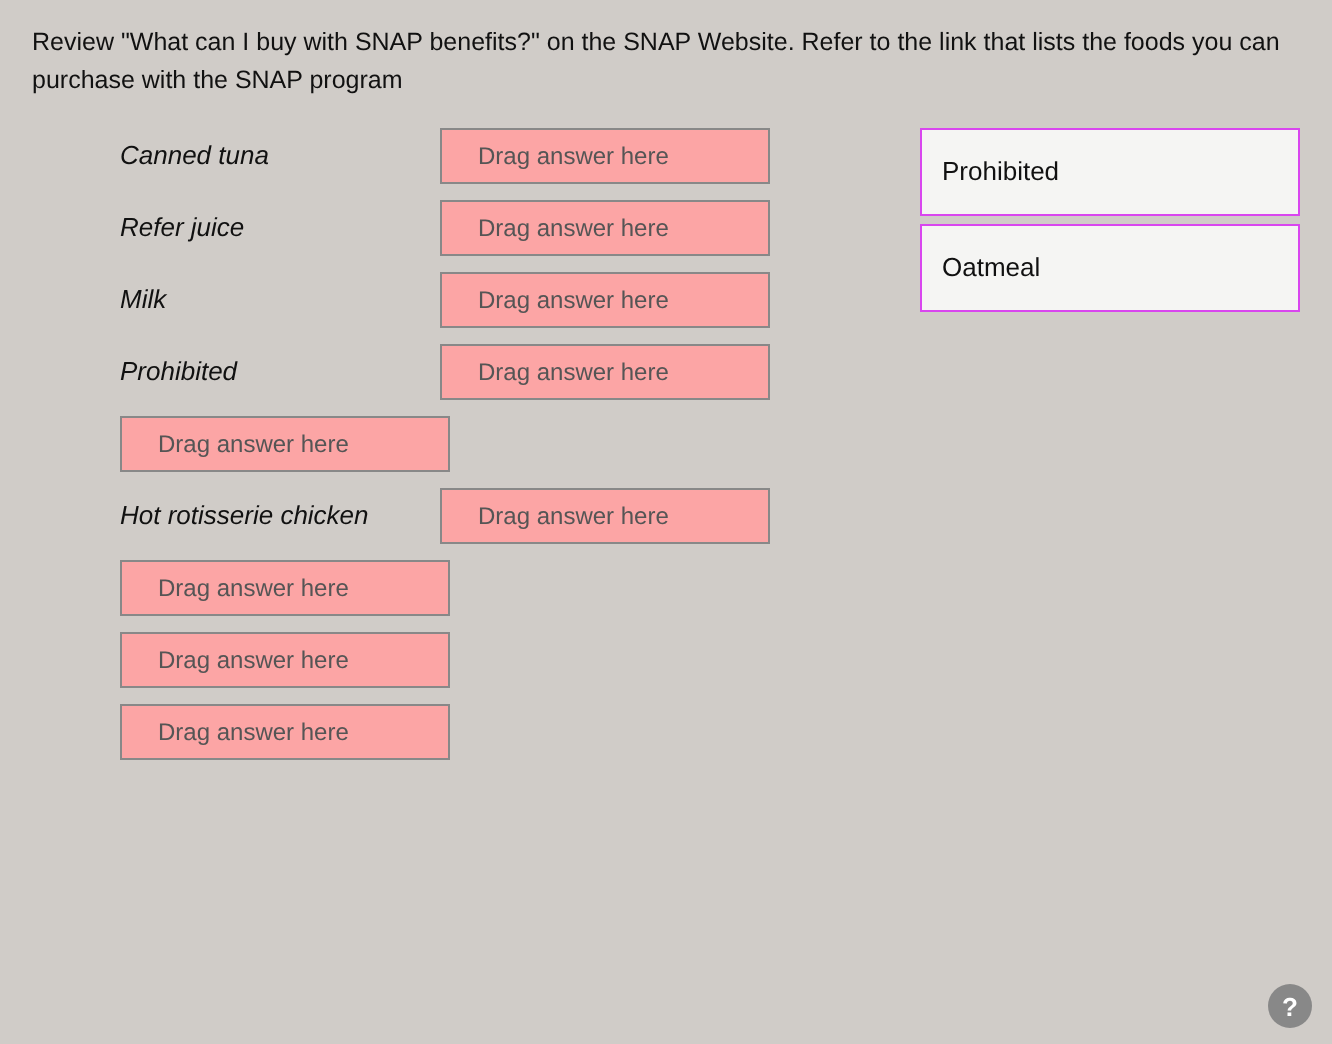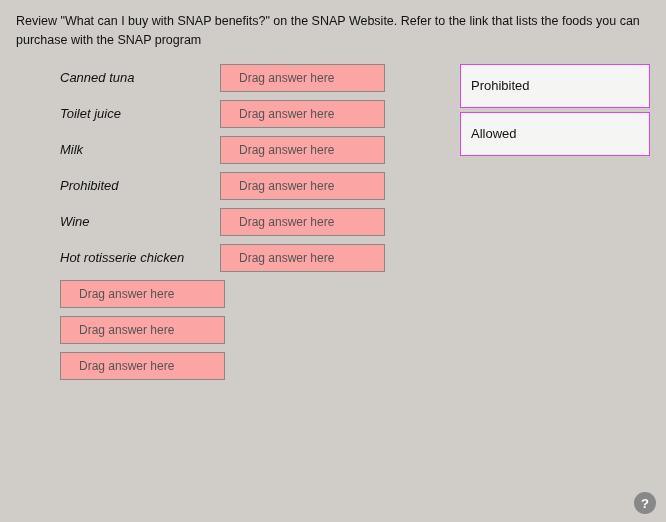--- a/index.html
+++ b/index.html
@@ -113,50 +113,49 @@
   </div>
 
   <div class="main-area">
     <div class="left-column">
 
     <div class="item-row">
           <div class="item-label">Canned tuna</div>
           <div class="drag-box">Drag answer here</div>
         </div>
         <div class="item-row">
-          <div class="item-label">Toilet juice</div>
+          <div class="item-label">Refer juice</div>
           <div class="drag-box">Drag answer here</div>
         </div>
         <div class="item-row">
           <div class="item-label">Milk</div>
           <div class="drag-box">Drag answer here</div>
         </div>
         <div class="item-row">
           <div class="item-label">Prohibited</div>
           <div class="drag-box">Drag answer here</div>
         </div>
         <div class="item-row">
-          <div class="item-label">Wine</div>
           <div class="drag-box">Drag answer here</div>
         </div>
         <div class="item-row">
           <div class="item-label">Hot rotisserie chicken</div>
           <div class="drag-box">Drag answer here</div>
         </div>
         <div class="item-row">
           <div class="drag-box">Drag answer here</div>
         </div>
         <div class="item-row">
           <div class="drag-box">Drag answer here</div>
         </div>
         <div class="item-row">
           <div class="drag-box">Drag answer here</div>
         </div>
       </div>
     <div class="right-column">
 
     <div class="category-box">Prohibited</div>
-        <div class="category-box">Allowed</div>
+        <div class="category-box">Oatmeal</div>
       </div>
   </div>
 
   <button class="help-btn">?</button>
 </div>
 
 </body></html>

